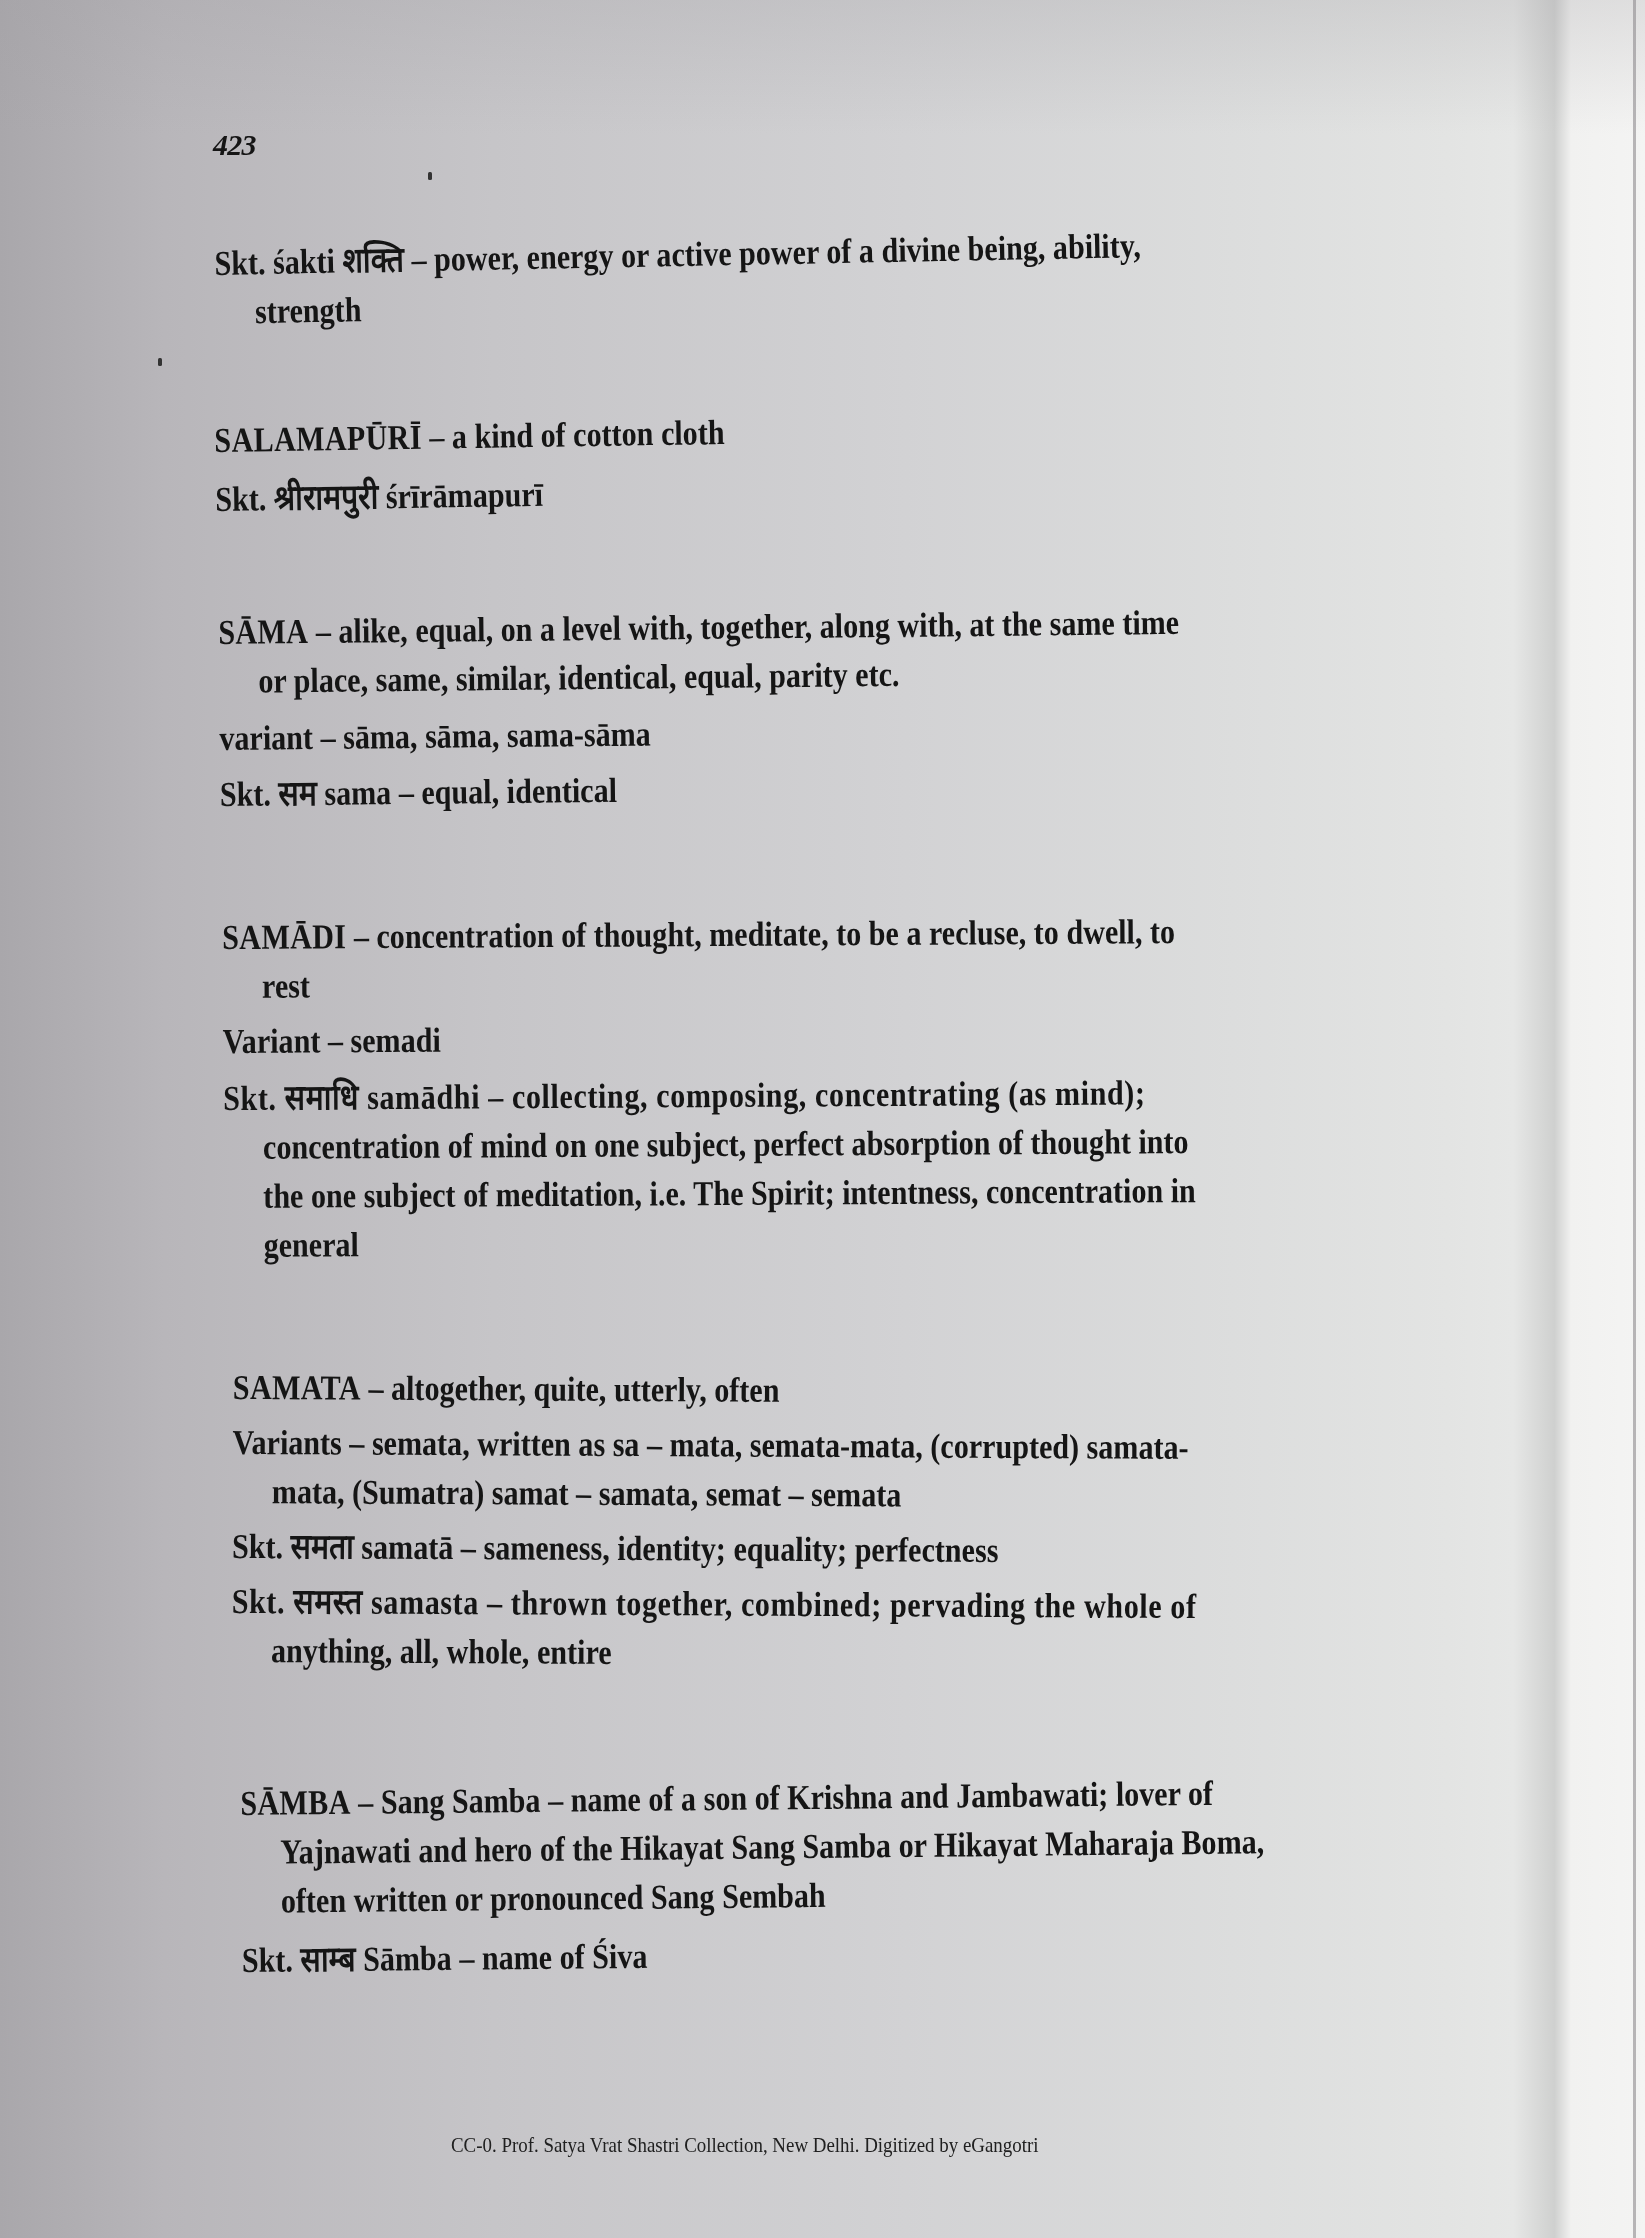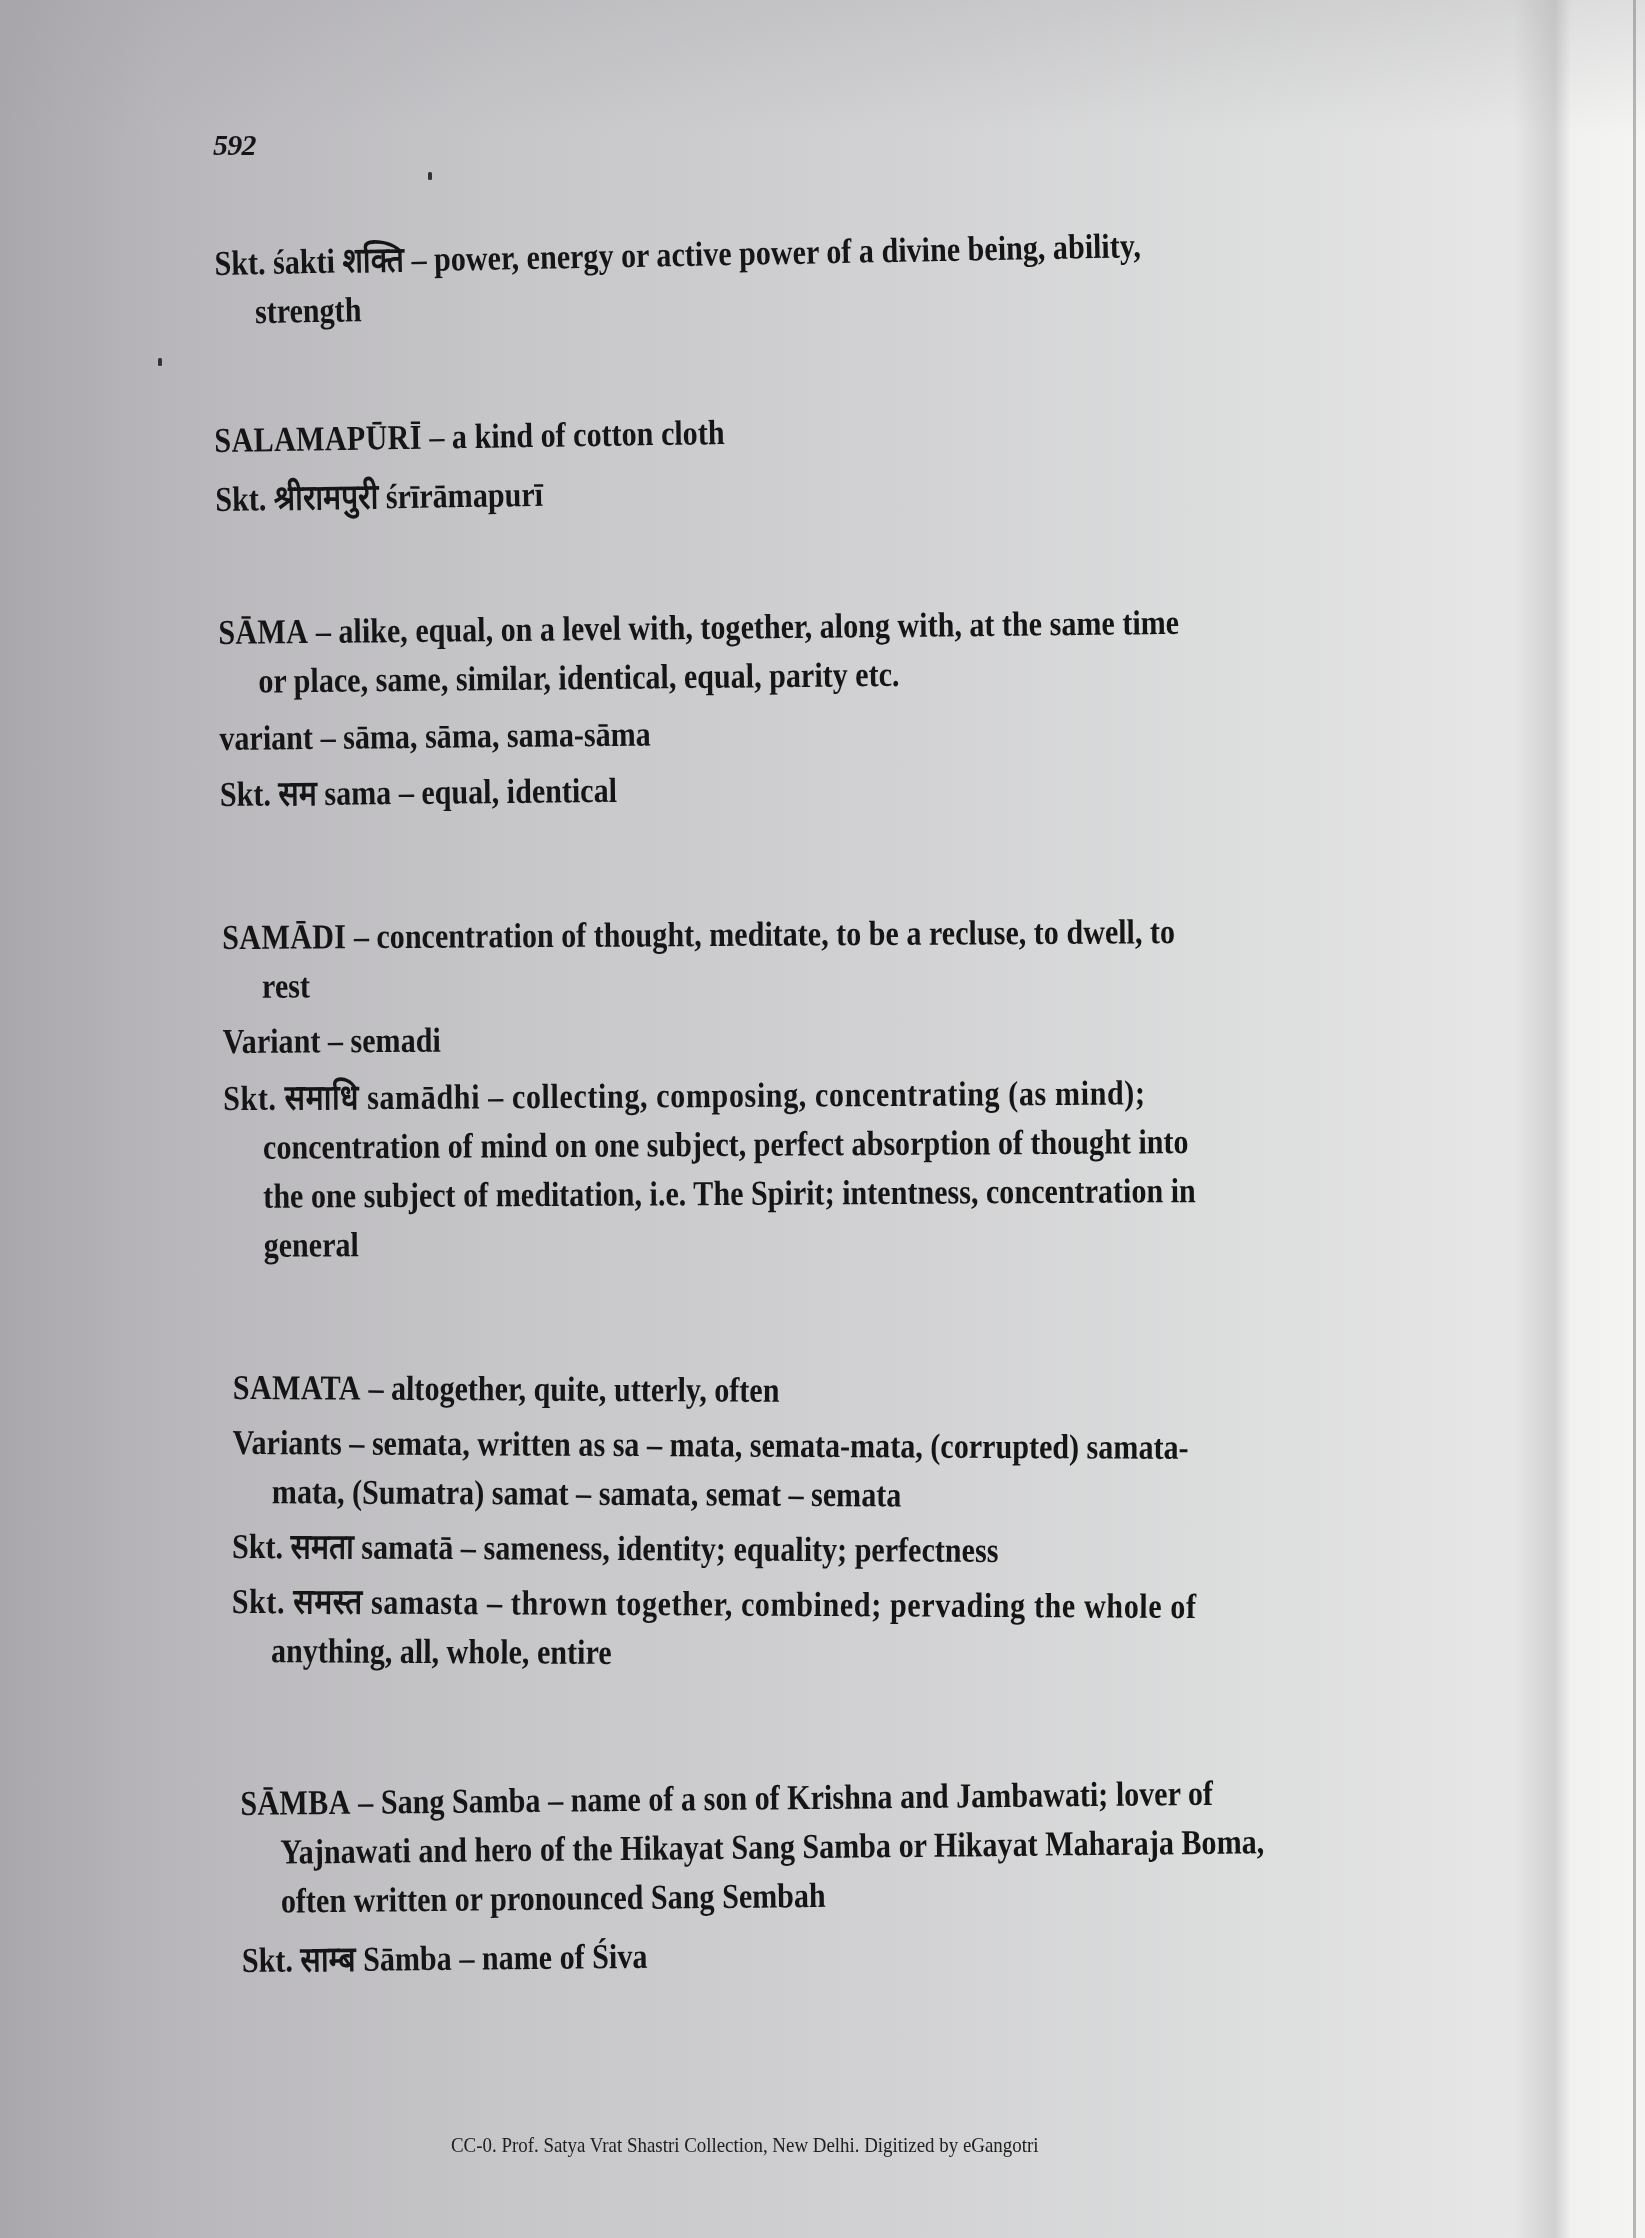--- a/index.html
+++ b/index.html
@@ -74,21 +74,21 @@
       border-radius: 1.5px;
     }
   </style>
 </head>
 <body>
 
 <div class="page">
   <div class="vignette-top"></div>
   <div class="gutter-line"></div>
 
-  <div class="page-number">592</div>
+  <div class="page-number">423</div>
 
   <div class="text-block" style="left:214px; top:239px; transform: rotate(-1.1deg) scaleX(0.86);">
     <span class="line">Skt. śakti शक्ति – power, energy or active power of a divine being, ability,</span>
     <span class="line indent">strength</span>
   </div>
 
   <div class="text-block" style="left:214px; top:416px; transform: rotate(-0.9deg) scaleX(0.86);">
     <span class="line"><span class="hw">SALAMAPŪRĪ</span><span> – a kind of cotton cloth</span></span>
     <span class="line" style="margin-top:10.4px;">Skt. श्रीरामपुरी śrīrāmapurī</span>
   </div>

